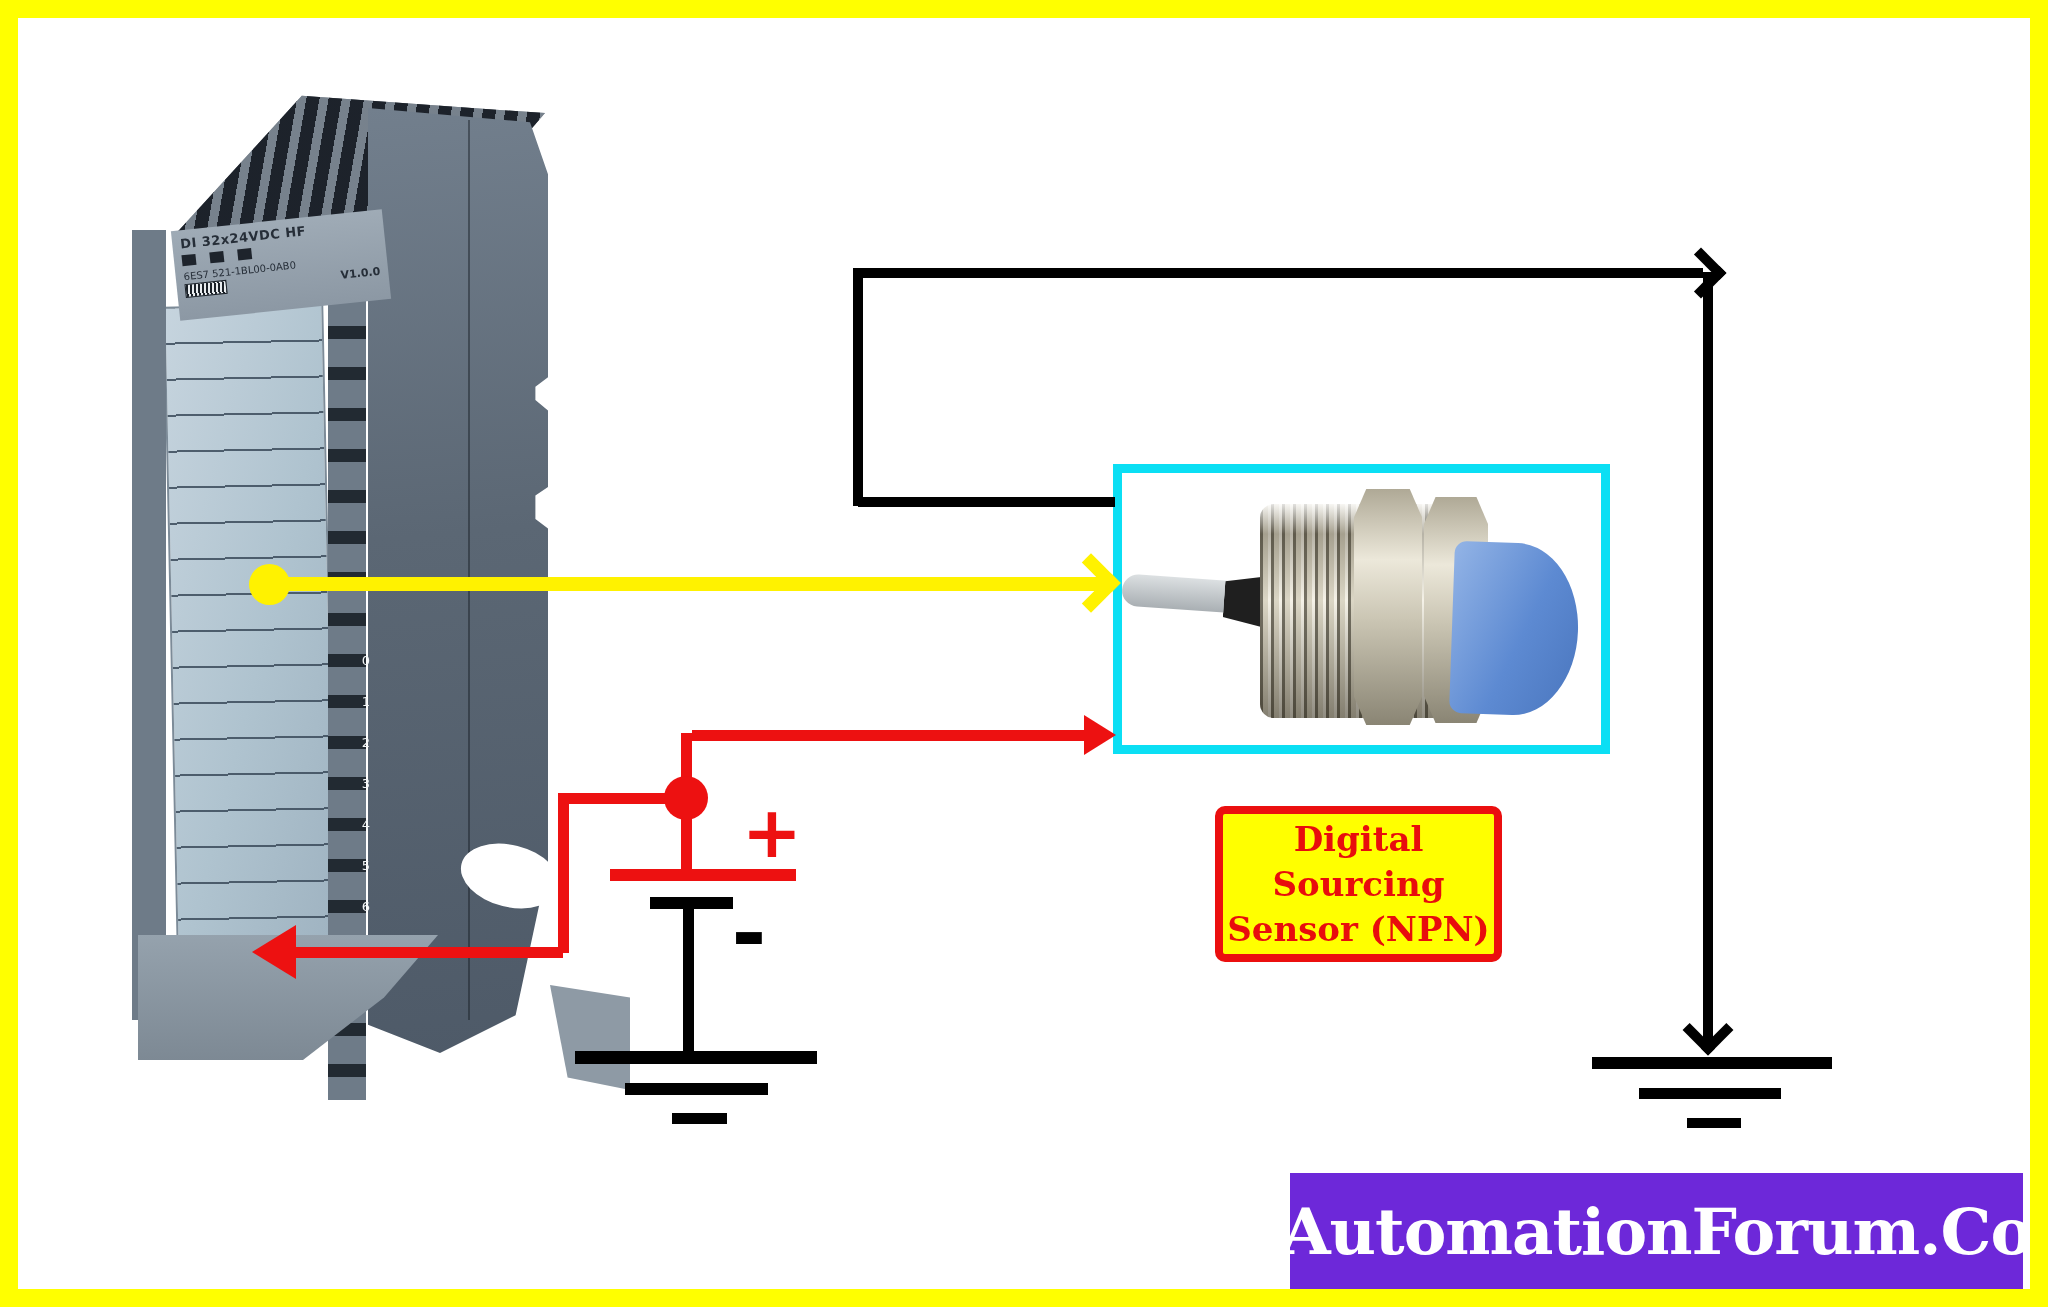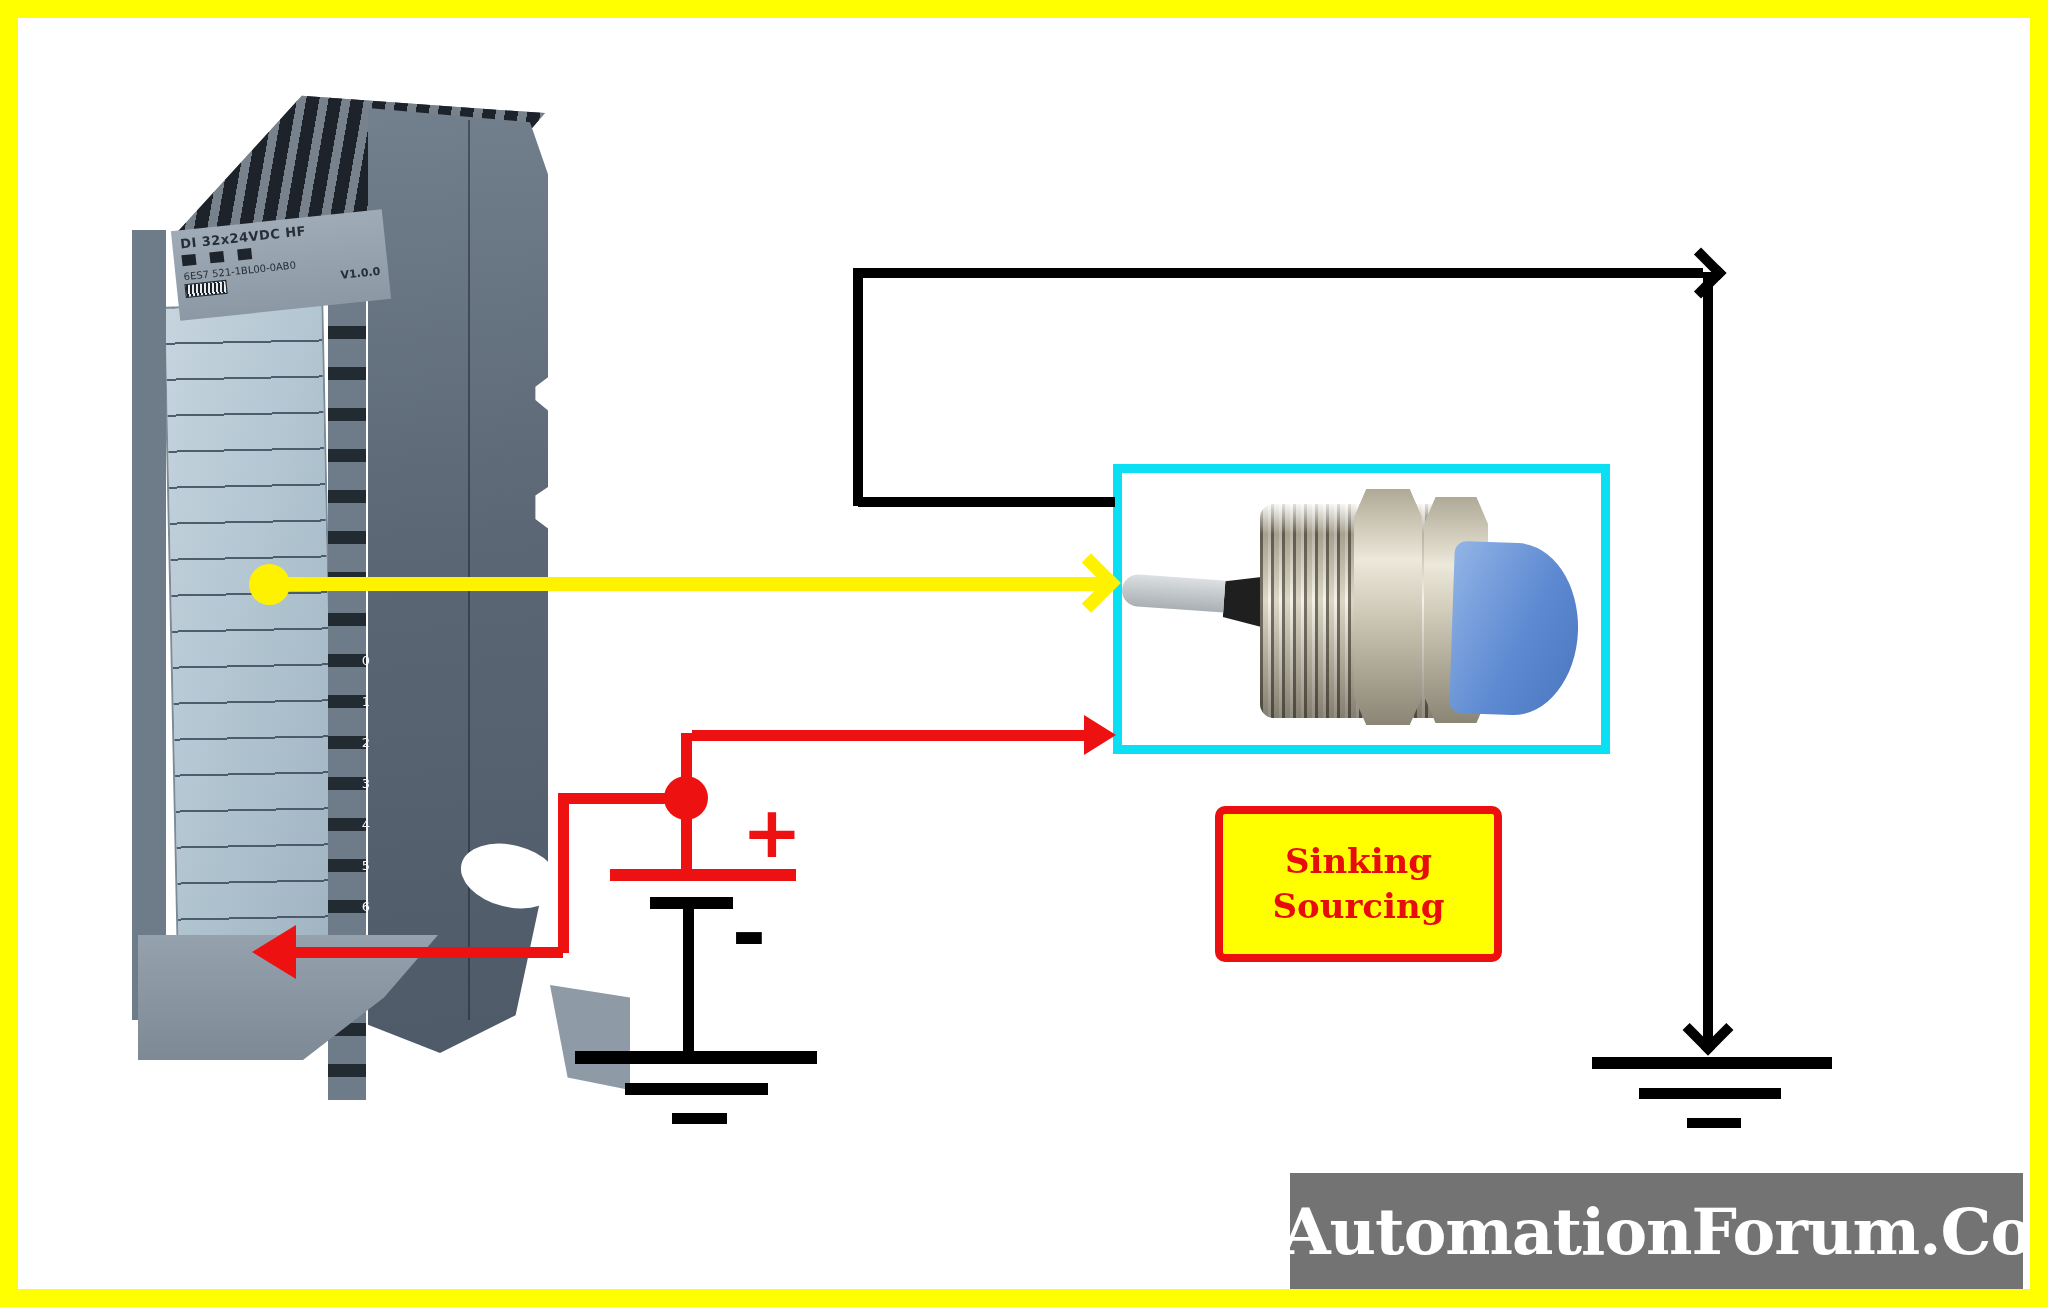--- a/index.html
+++ b/index.html
@@ -73,21 +73,21 @@
           clip-path:polygon(18% 0,82% 0,100% 12%,100% 88%,82% 100%,18% 100%,0 88%,0 12%);}
   .sn-nut1{left:232px;top:16px;width:68px;height:236px;}
   .sn-nut2{left:302px;top:24px;width:64px;height:226px;}
   .sn-cap{left:330px;top:70px;width:126px;height:172px;background:linear-gradient(115deg,#93B4E6 0%,#5D8AD2 55%,#4A76BE 100%);
           border-radius:12px 50% 50% 12px;transform:rotate(2deg);}
   
   .sink-box{left:1215px;top:806px;width:287px;height:156px;background:#FFFF00;border:8px solid #EB0F0F;border-radius:10px;
             box-sizing:border-box;display:flex;flex-direction:column;align-items:center;justify-content:center;z-index:20;}
   .sink-box span{font-family:"DejaVu Serif",serif;font-weight:bold;font-size:34px;line-height:45px;color:#E80D0D;white-space:nowrap;}
   
-  .logo-box{left:1290px;top:1173px;width:733px;height:116px;background:#737373;display:flex;align-items:center;justify-content:center;z-index:20;}
+  .logo-box{left:1290px;top:1173px;width:733px;height:116px;background:#6d28d9;display:flex;align-items:center;justify-content:center;z-index:20;}
   .logo-box span{font-family:"DejaVu Serif",serif;font-weight:bold;font-size:64px;color:#FFFFFF;letter-spacing:-1px;white-space:nowrap;}
 </style>
 </head>
 <body>
 
 <div class="stage">
 
 
   <div class="abs plc">
     <div class="abs plc-top"></div>
@@ -164,22 +164,23 @@
     <span>-</span>
   </div>
 
   <div class="abs wire bk" style="left:650px;top:897px;width:83px;height:12px;"></div>
   <div class="abs wire bk" style="left:683px;top:903px;width:11px;height:152px;"></div>
   <div class="abs wire bk" style="left:575px;top:1051px;width:242px;height:13px;"></div>
   <div class="abs wire bk" style="left:625px;top:1083px;width:143px;height:12px;"></div>
   <div class="abs wire bk" style="left:672px;top:1113px;width:55px;height:11px;"></div>
 
   <div class="abs sink-box">
-    <span>Sinking</span>
+    <span>Digital</span>
     <span>Sourcing</span>
+    <span>Sensor (NPN)</span>
   </div>
 
   <div class="abs logo-box">
     <span>AutomationForum.Co</span>
   </div>
 
   <div class="frame"></div>
 </div>
 
 </body></html>

